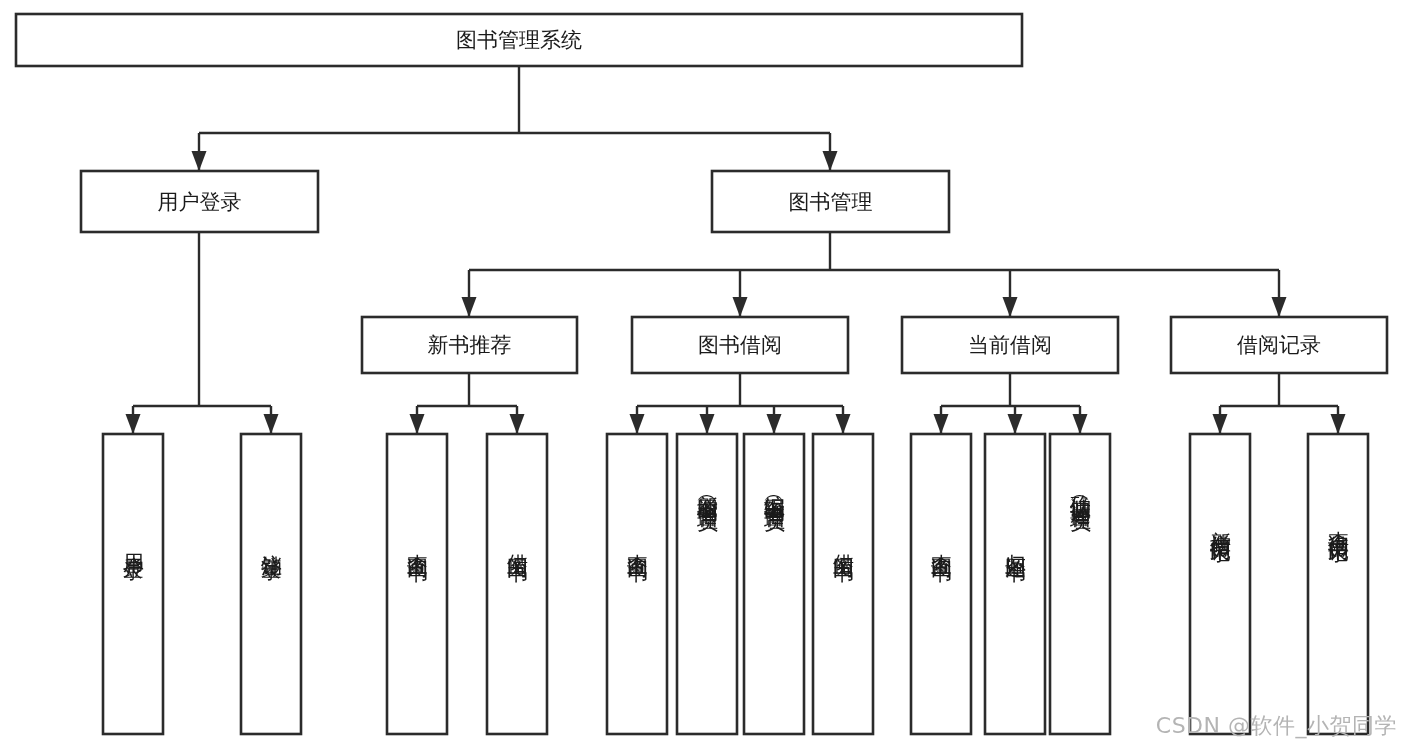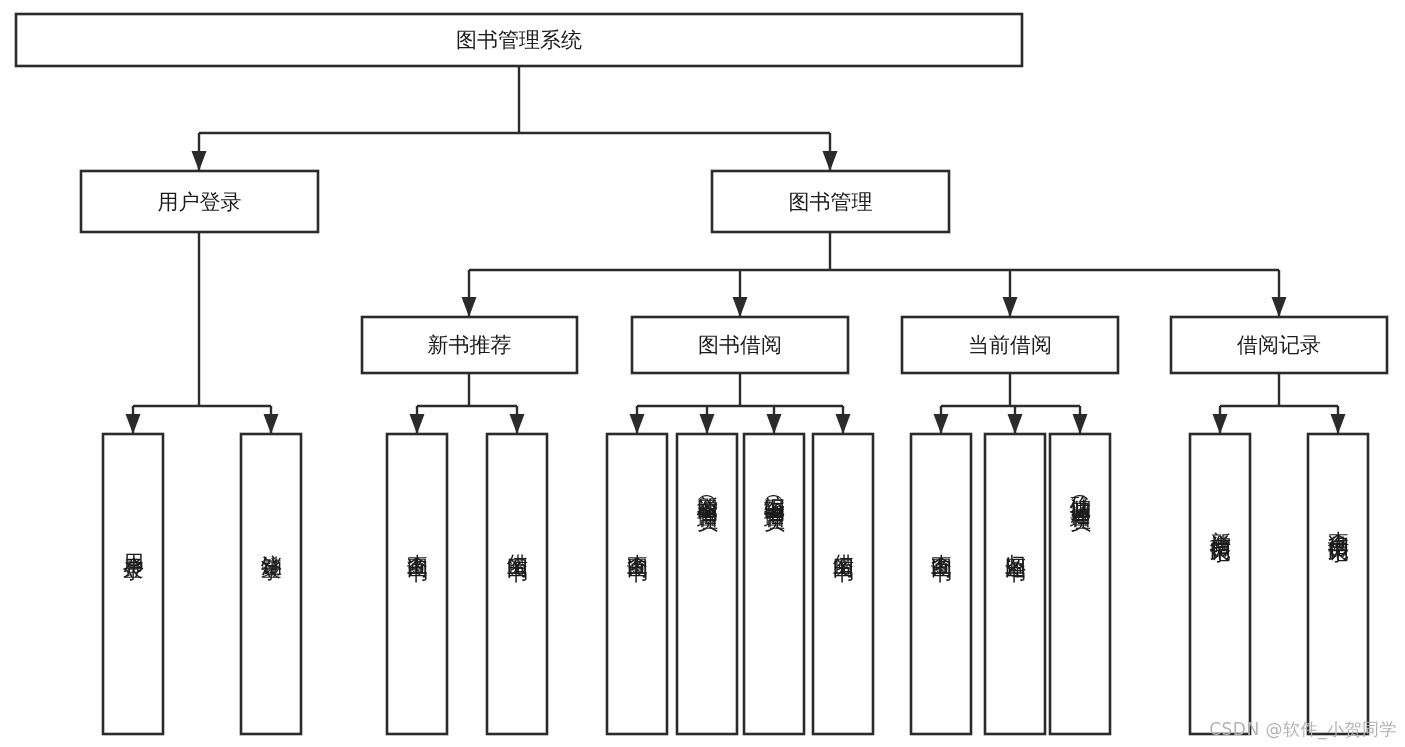--- a/index.html
+++ b/index.html
@@ -65,21 +65,21 @@
     line-height: 1.18;
     letter-spacing: 2.5px;
     color: #1b1b1b;
     white-space: nowrap;
   }
   #watermark {
     position: absolute;
     right: 8px;
     bottom: 6px;
     font-family: "DejaVu Sans", "Liberation Sans", sans-serif;
-    font-size: 17px;
+    font-size: 22px;
     color: #b4b4b4;
     letter-spacing: 0.5px;
     user-select: none;
   }
 </style>
 </head>
 <body>
 
 <div id="diagram-root">
 

